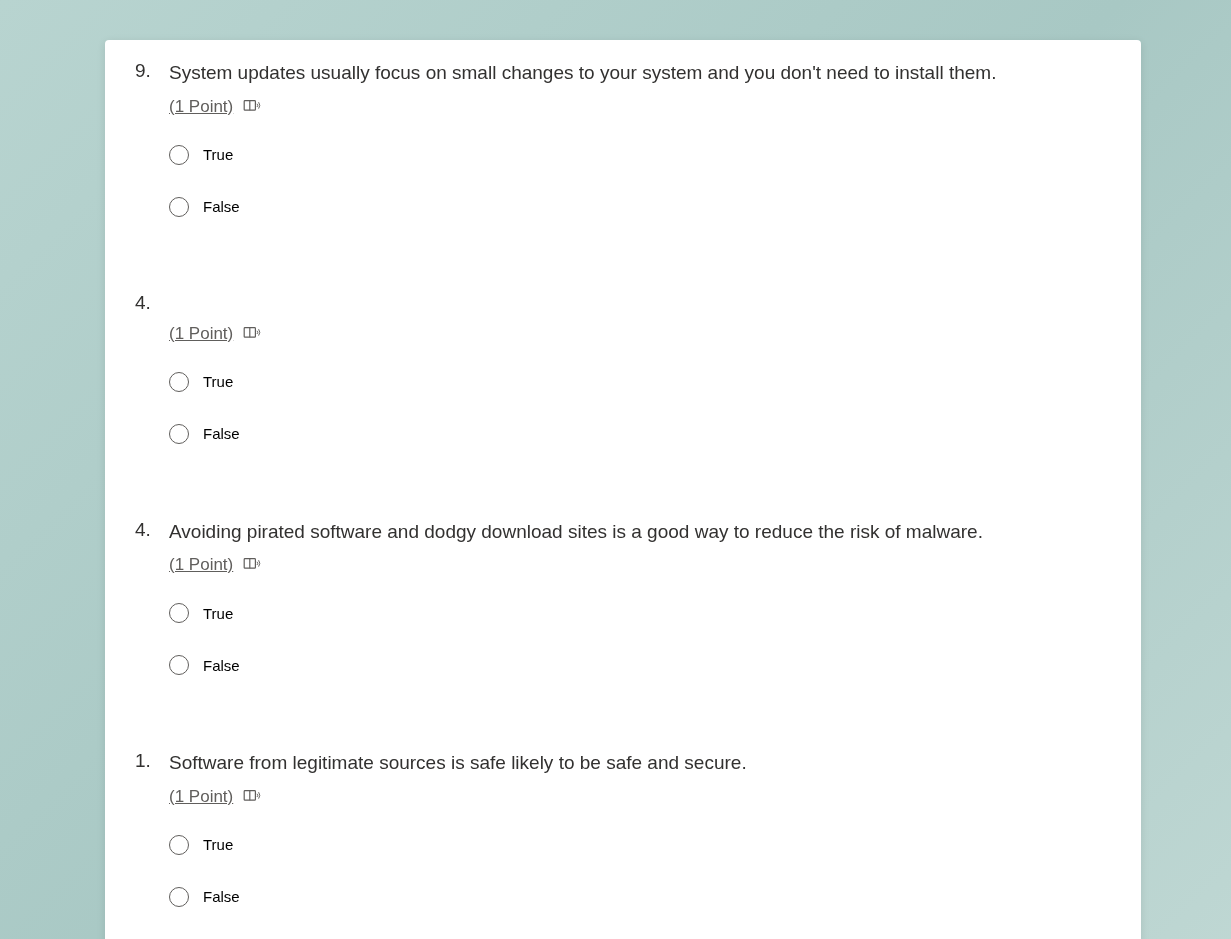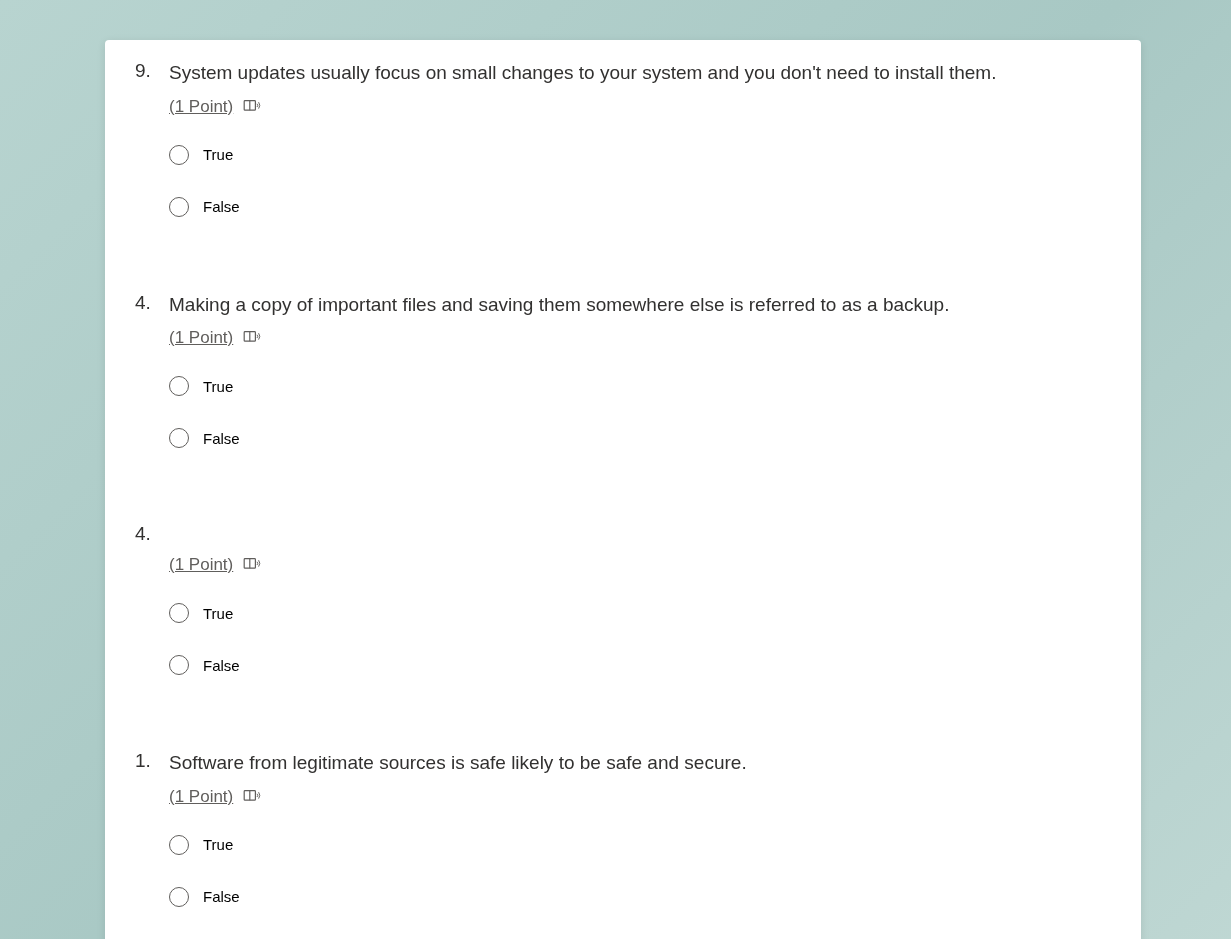--- a/index.html
+++ b/index.html
@@ -124,21 +124,20 @@
       <div class="option-row">
         <span class="radio-circle"></span>
         <span class="option-label">False</span>
       </div>
     </div>
   </div>
 
   <div class="question-block">
     <div class="question-header">
       <span class="question-number">4.</span>
-      <span class="question-text">Making a copy of important files and saving them somewhere else is referred to as a backup.</span>
     </div>
     <div class="points-row">
       <span class="points-text">(1 Point)</span>
       <span class="immersive-icon">
         <svg viewBox="0 0 24 20" fill="none" stroke="currentColor" stroke-width="1.5">
           <rect x="1" y="2" width="14" height="12" rx="1"></rect>
           <line x1="8" y1="2" x2="8" y2="14"></line>
           <path d="M17 6 Q19 8 17 10" stroke-width="1.2"></path>
           <path d="M19 4 Q22 8 19 12" stroke-width="1.2"></path>
         </svg>
@@ -152,20 +151,21 @@
       <div class="option-row">
         <span class="radio-circle"></span>
         <span class="option-label">False</span>
       </div>
     </div>
   </div>
 
   <div class="question-block">
     <div class="question-header">
       <span class="question-number">4.</span>
+      <span class="question-text">Avoiding pirated software and dodgy download sites is a good way to reduce the risk of malware.</span>
     </div>
     <div class="points-row">
       <span class="points-text">(1 Point)</span>
       <span class="immersive-icon">
         <svg viewBox="0 0 24 20" fill="none" stroke="currentColor" stroke-width="1.5">
           <rect x="1" y="2" width="14" height="12" rx="1"></rect>
           <line x1="8" y1="2" x2="8" y2="14"></line>
           <path d="M17 6 Q19 8 17 10" stroke-width="1.2"></path>
           <path d="M19 4 Q22 8 19 12" stroke-width="1.2"></path>
         </svg>

